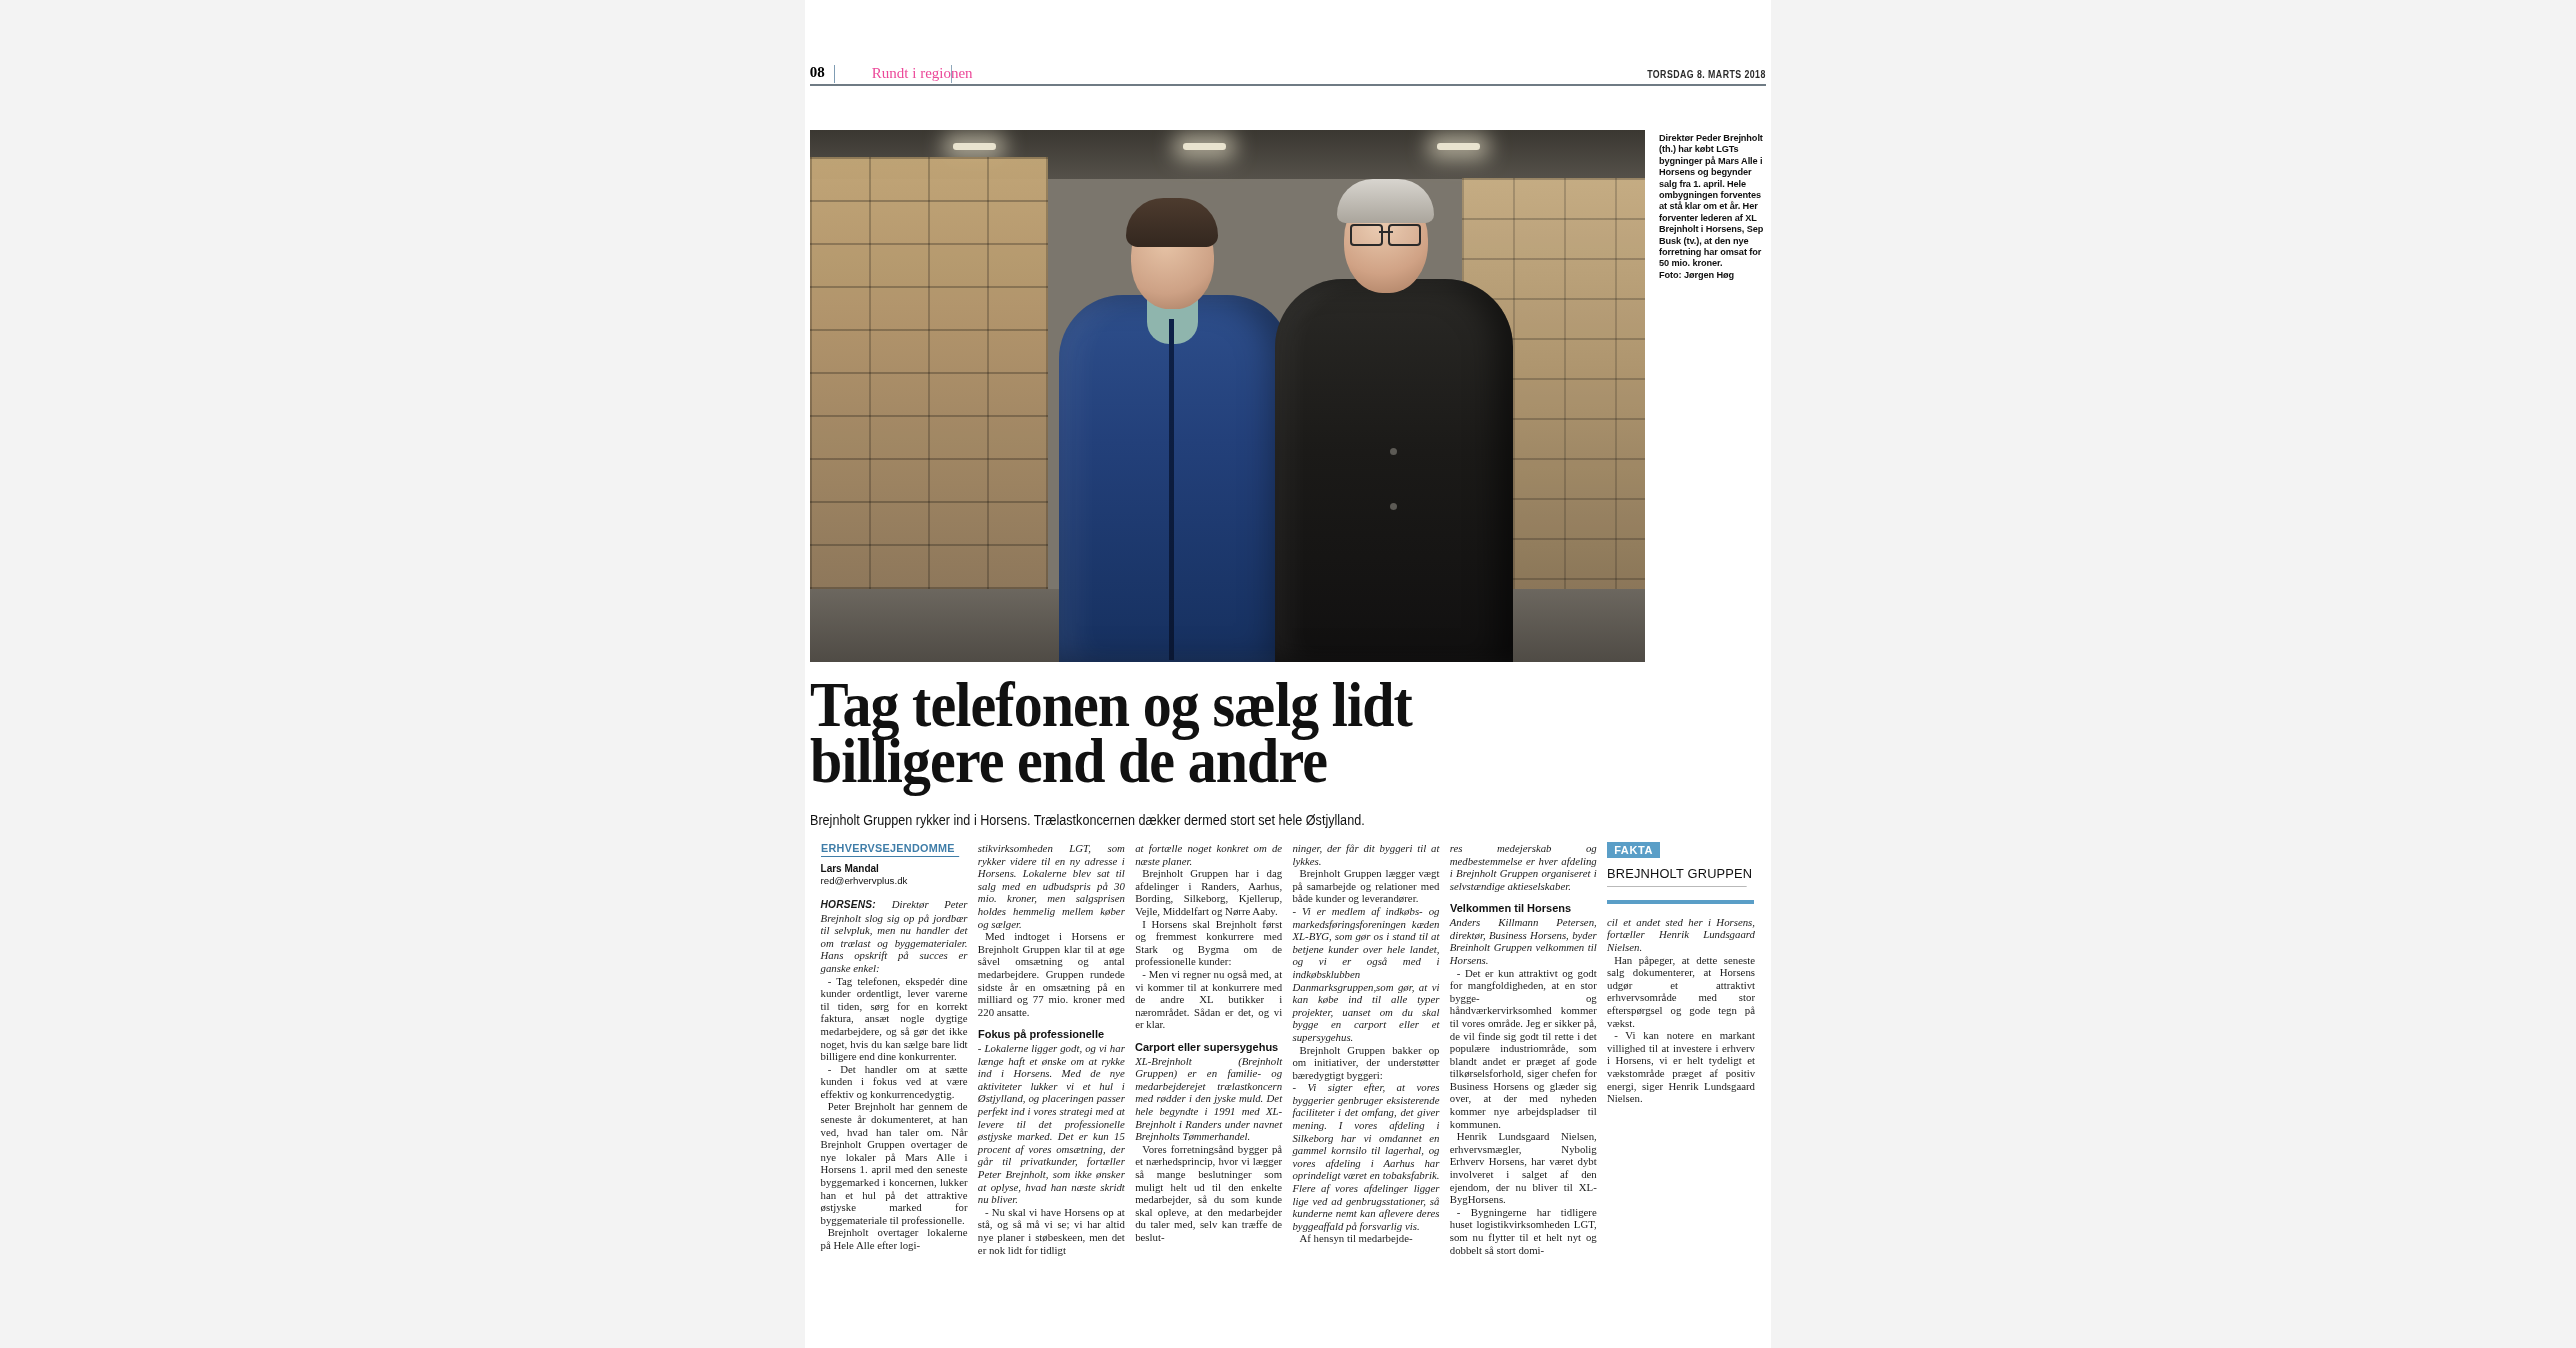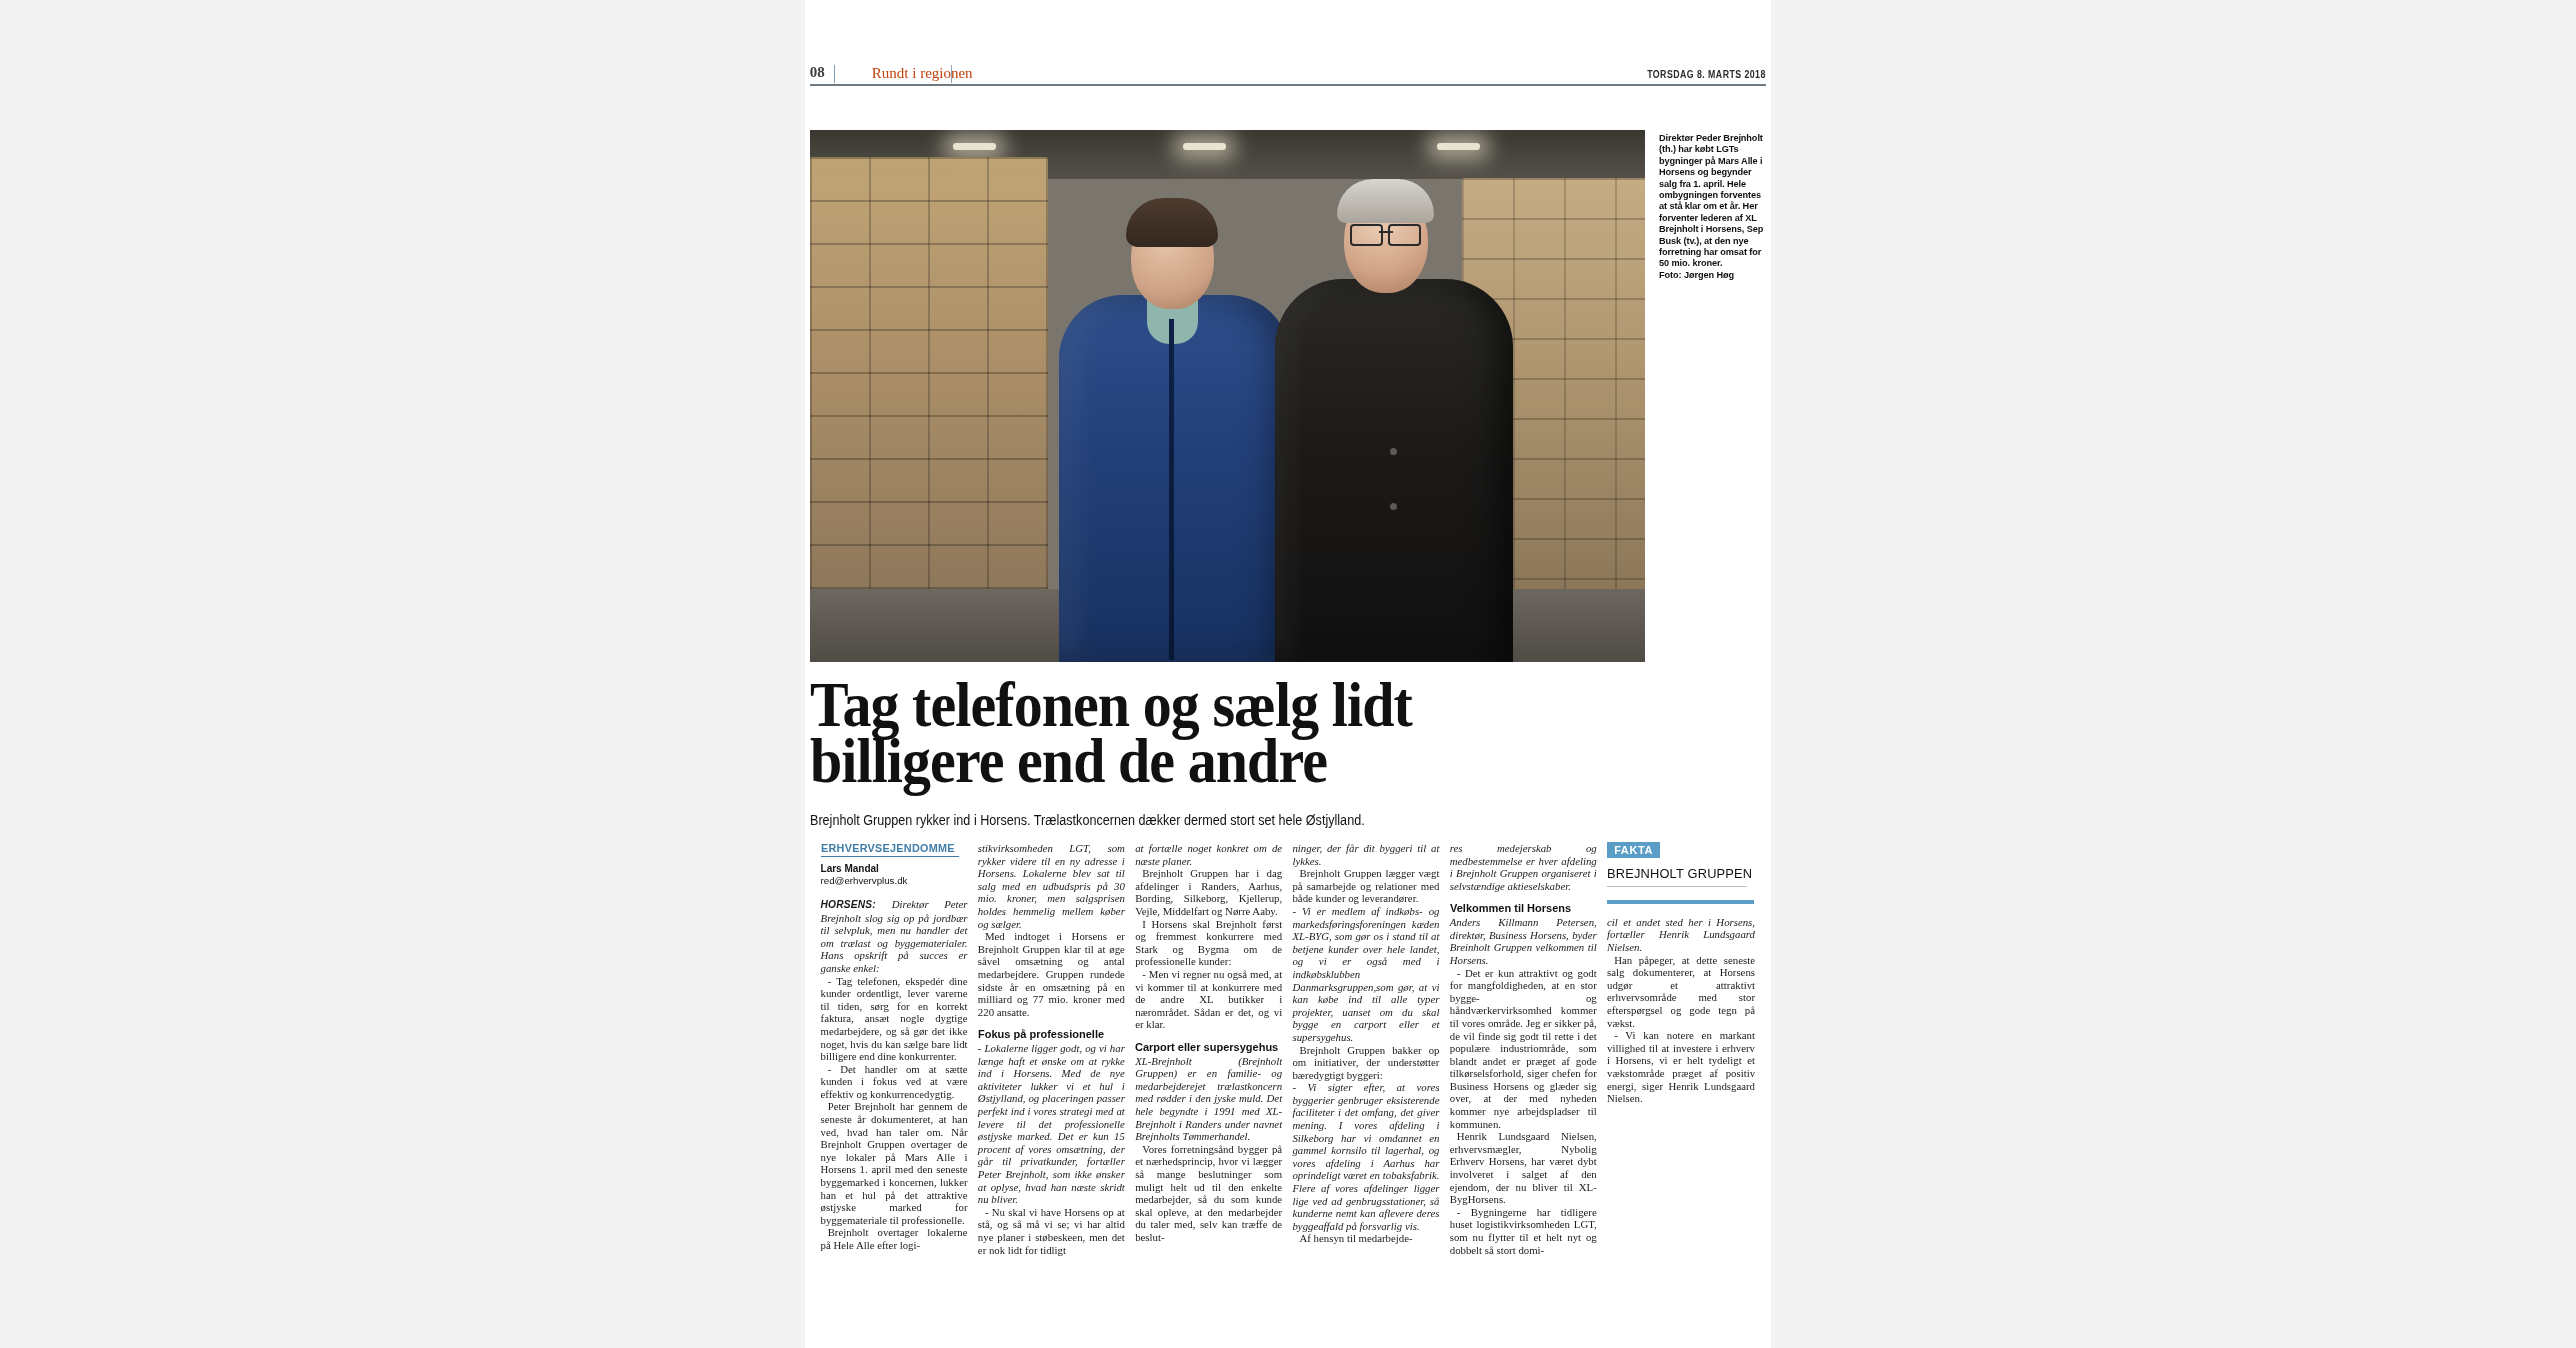--- a/index.html
+++ b/index.html
@@ -46,38 +46,38 @@
     height: 1.2px;
     background: #6f7b84;
   }
   .mh-pageno {
     position: absolute;
     left: 0px;
     top: 4.8px;
     font-family: "Liberation Serif", serif;
     font-weight: bold;
     font-size: 15px;
-    color: #404040;
+    color: #000000;
     letter-spacing: 0px;
   }
   .mh-tick1 {
     position: absolute;
     left: 24.6px;
     top: 6.4px;
     width: 1.1px;
     height: 17.5px;
     background: #7f9cb3;
   }
   .mh-section {
     position: absolute;
     left: 62px;
     top: 6.4px;
     font-family: "Liberation Serif", serif;
     font-size: 15px;
-    color: #c2410c;
+    color: #ec4899;
     white-space: nowrap;
   }
   .mh-tick2 {
     position: absolute;
     left: 141px;
     top: 6.4px;
     width: 1.1px;
     height: 17.5px;
     background: #8fa7ba;
   }

